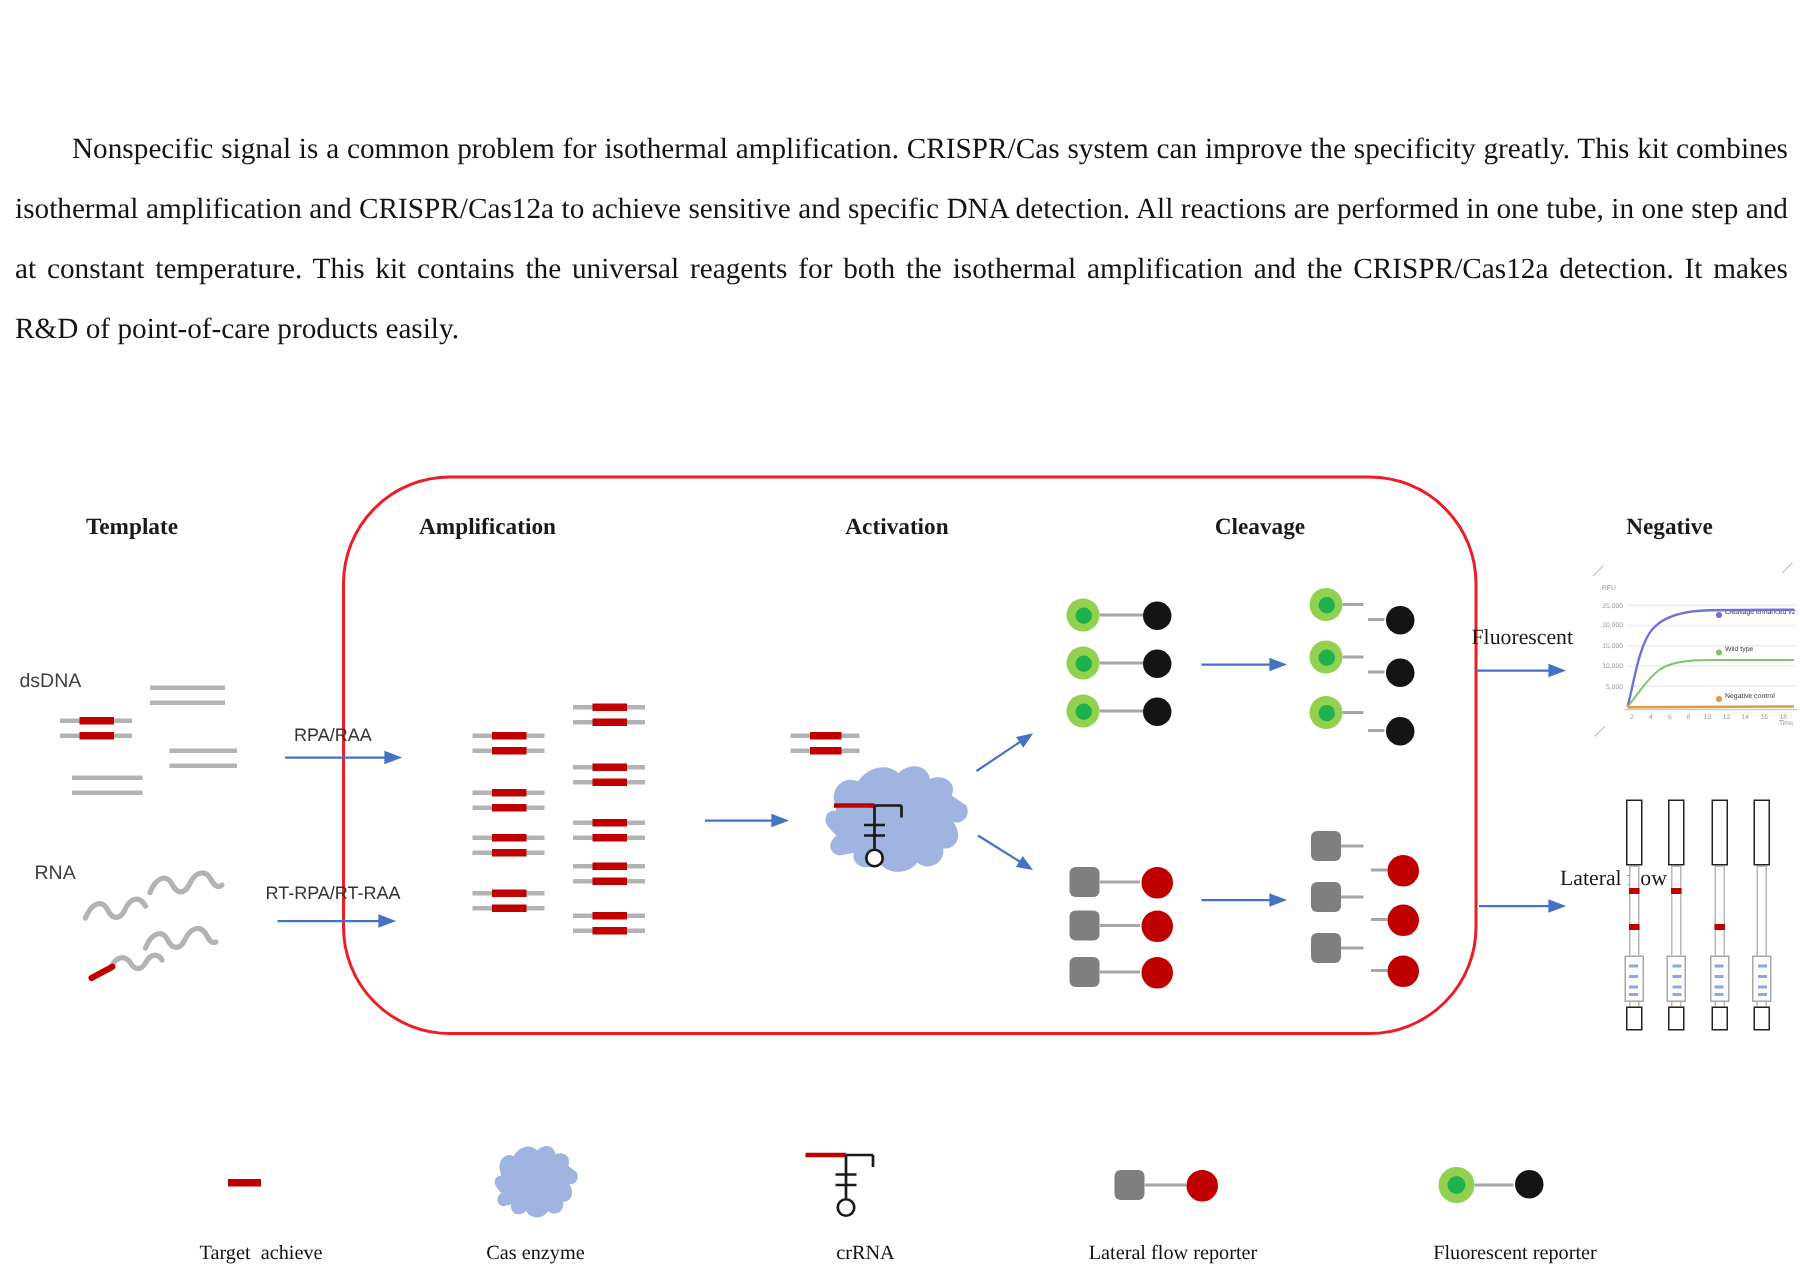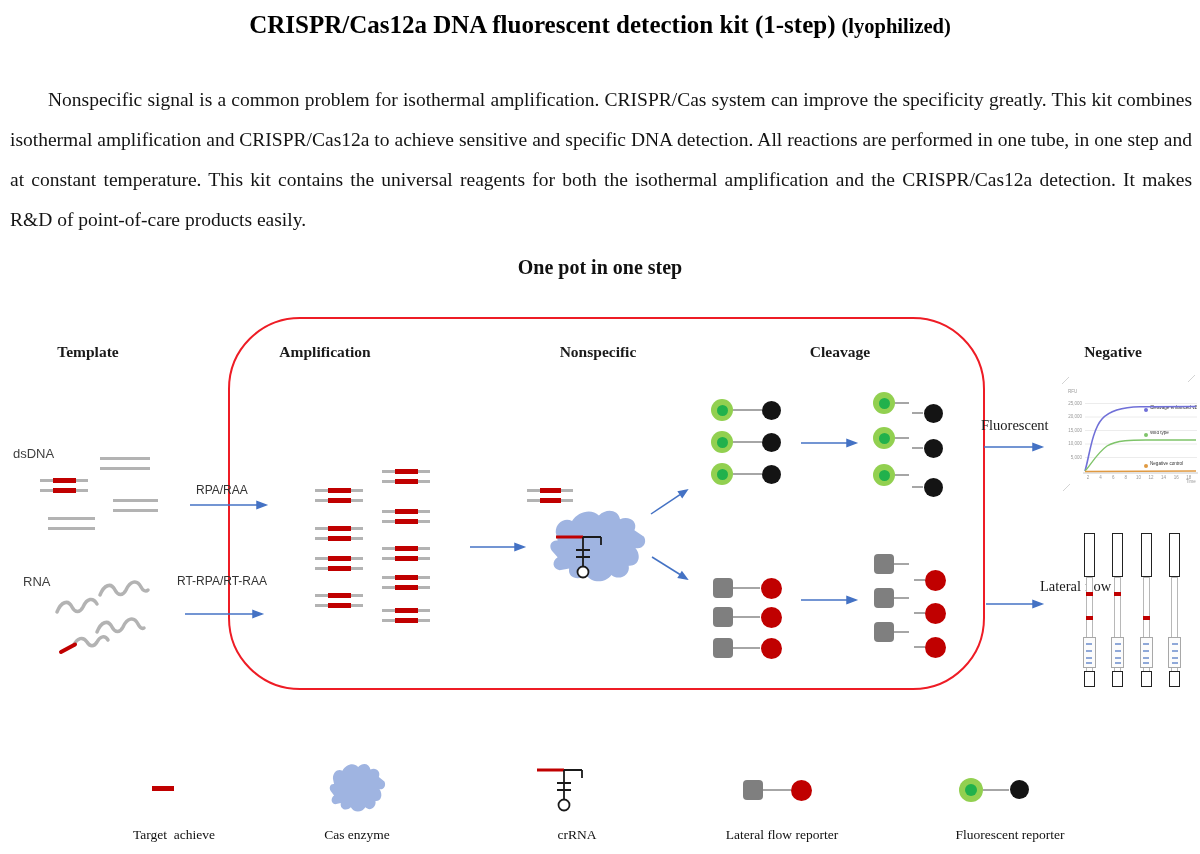--- a/index.html
+++ b/index.html
@@ -38,32 +38,30 @@
         line-height:5px;color:#333;}
   .leg-label{position:absolute;top:827px;width:180px;text-align:center;font-size:13.5px;color:#111;white-space:pre;}
   .leg-dash{position:absolute;left:152px;top:786px;width:22px;height:4.5px;background:#c00000;}
   svg.overlay{position:absolute;left:0;top:0;z-index:5;pointer-events:none;}
 </style>
 </head>
 <body>
 
 <div class="page" id="page">
 
-  <h1 class="title"><span class="t-main">CRISPR/Cas12a DNA fluorescent detection kit (1-step)</span><span class="t-suffix">(lyophilized)</span></h1>
 
   <p class="intro">Nonspecific signal is a common problem for isothermal amplification. CRISPR/Cas system can improve the specificity greatly. This kit combines isothermal amplification and CRISPR/Cas12a to achieve sensitive and specific DNA detection. All reactions are performed in one tube, in one step and at constant temperature. This kit contains the universal reagents for both the isothermal amplification and the CRISPR/Cas12a detection. It makes R&amp;D of point-of-care products easily.</p>
 
-  <div class="subtitle">One pot in one step</div>
 
   <div class="red-box"></div>
 
   <span class="small-sans" style="left:13px;top:446px">dsDNA</span>
   <span class="small-sans" style="left:23px;top:574px">RNA</span>
   <span class="proc-label" style="left:196px;top:483px">RPA/RAA</span>
-  <span class="proc-label" style="left:177px;top:574px">RT-RPA/RT-RAA</span>
+  <span class="proc-label" style="left:177px;top:588px">RT-RPA/RT-RAA</span>
   <span class="serif-label" style="left:981px;top:417px">Fluorescent</span>
   <span class="serif-label" style="left:1040px;top:578px">Lateral flow</span>
 
   <span class="tinytext" style="left:1068px;top:389px">RFU</span>
   <span class="tinytext" style="left:1186px;top:479px">Time</span>
   <span class="cleg" style="top:404.5px">Cleavage enhanced v2</span>
   <span class="cleg" style="top:430px">Wild type</span>
   <span class="cleg" style="top:461px">Negative control</span>
 
   <div class="leg-dash"></div>
@@ -166,21 +164,21 @@
       <circle cx="1146" cy="466" r="2" fill="#e09a42"></circle>
       <g stroke="#c8c8c8" stroke-width="0.8">
         <line x1="1062" y1="384" x2="1069" y2="377"></line>
           <line x1="1188" y1="382" x2="1195" y2="375"></line>
         <line x1="1063" y1="491" x2="1070" y2="484"></line>
       </g>
     </g>
   </svg>
 <div class="stage" style="left: 13px; top: 343px;">Template</div>
     <div class="stage" style="left: 250px; top: 343px;">Amplification</div>
-    <div class="stage" style="left: 523px; top: 343px;">Nonspecific</div>
+    <div class="stage" style="left: 523px; top: 343px;">Activation</div>
     <div class="stage" style="left: 765px; top: 343px;">Cleavage</div>
     <div class="stage" style="left: 1038px; top: 343px;">Negative</div>
     <div class="strand" style="left: 100px; top: 457px; width: 50px;"></div>
     <div class="strand" style="left: 100px; top: 467px; width: 50px;"></div>
     <div class="strand" style="left: 40px; top: 479px; width: 48px;">
       <div class="redseg"></div>
     </div>
     <div class="strand" style="left: 40px; top: 489px; width: 48px;">
       <div class="redseg"></div>
     </div>

